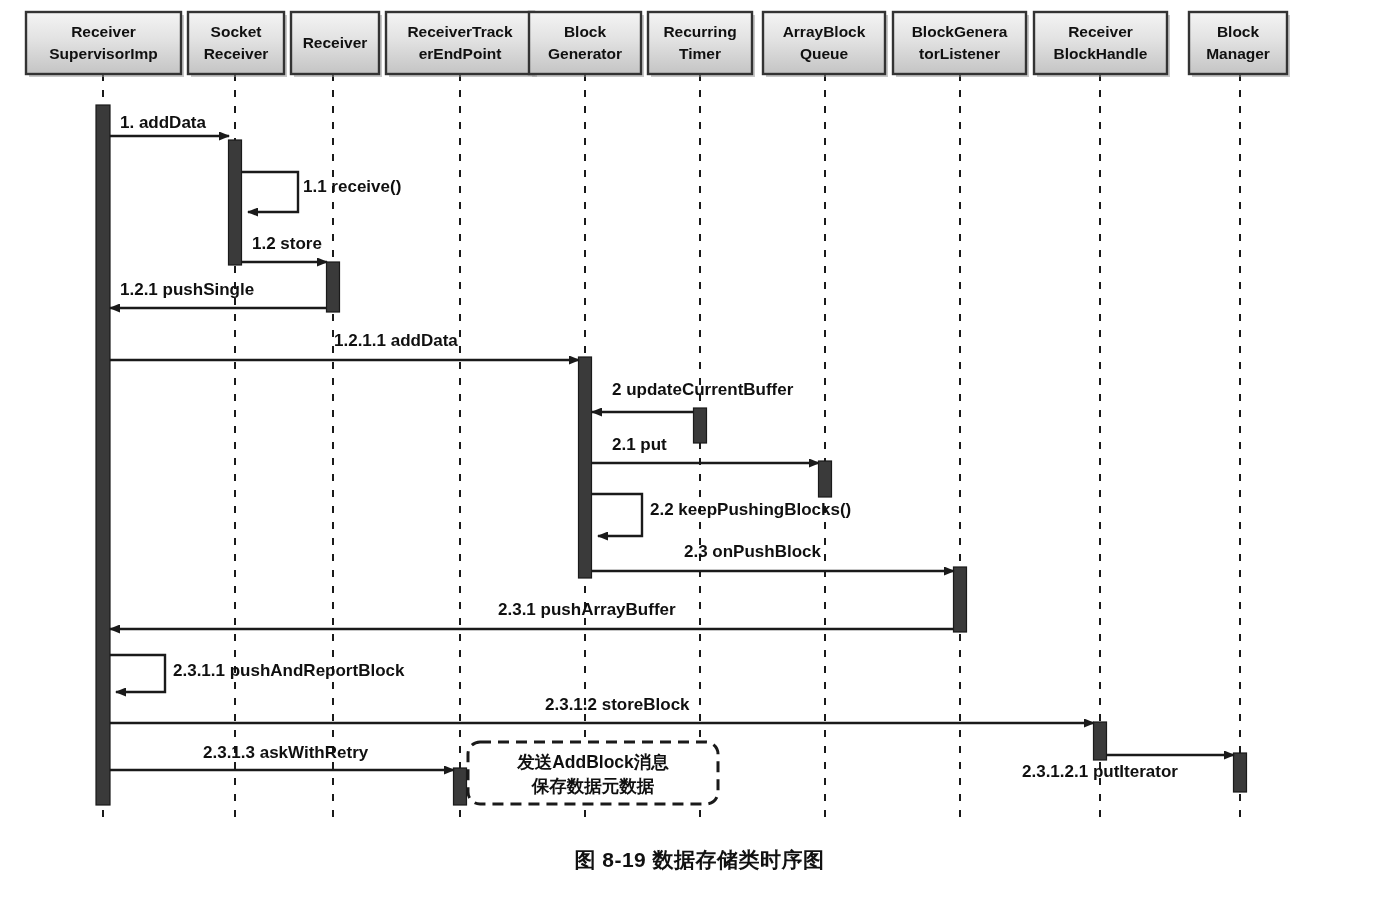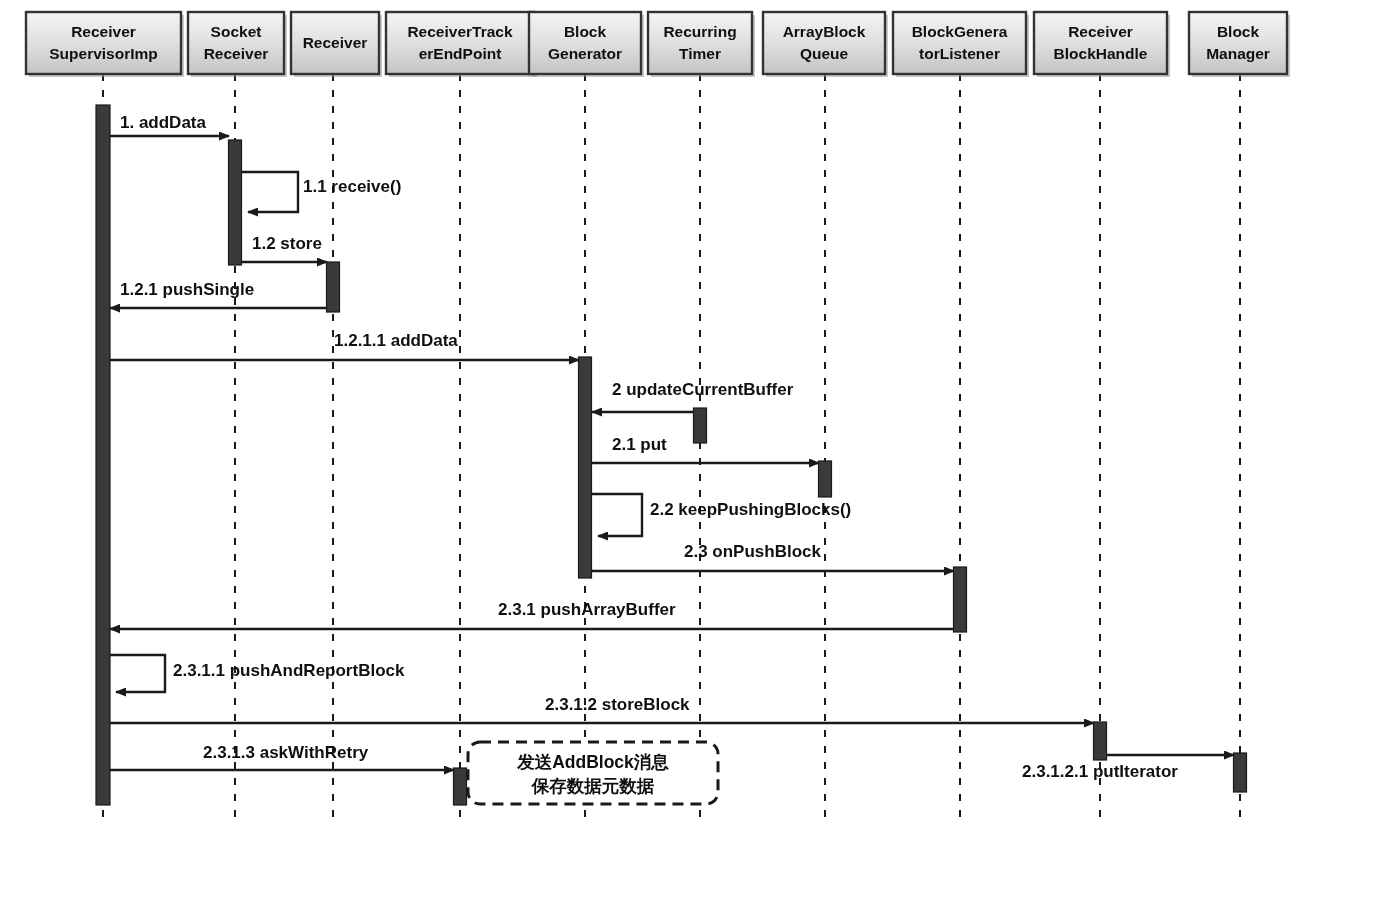--- a/index.html
+++ b/index.html
@@ -222,13 +222,14 @@
       </g>
     <g id="note-group">
         <g>
           <rect x="468" y="742" width="250" height="62" rx="12" ry="12" fill="#ffffff" stroke="#1a1a1a" stroke-width="3" stroke-dasharray="11 7"></rect>
           <text x="593" y="768" class="note-text">发送AddBlock消息</text>
           <text x="593" y="792" class="note-text">保存数据元数据</text>
         </g>
       </g>
   </svg>
 
+  <div class="caption">图 8-19   数据存储类时序图</div>
 </div>
 
 </body></html>

